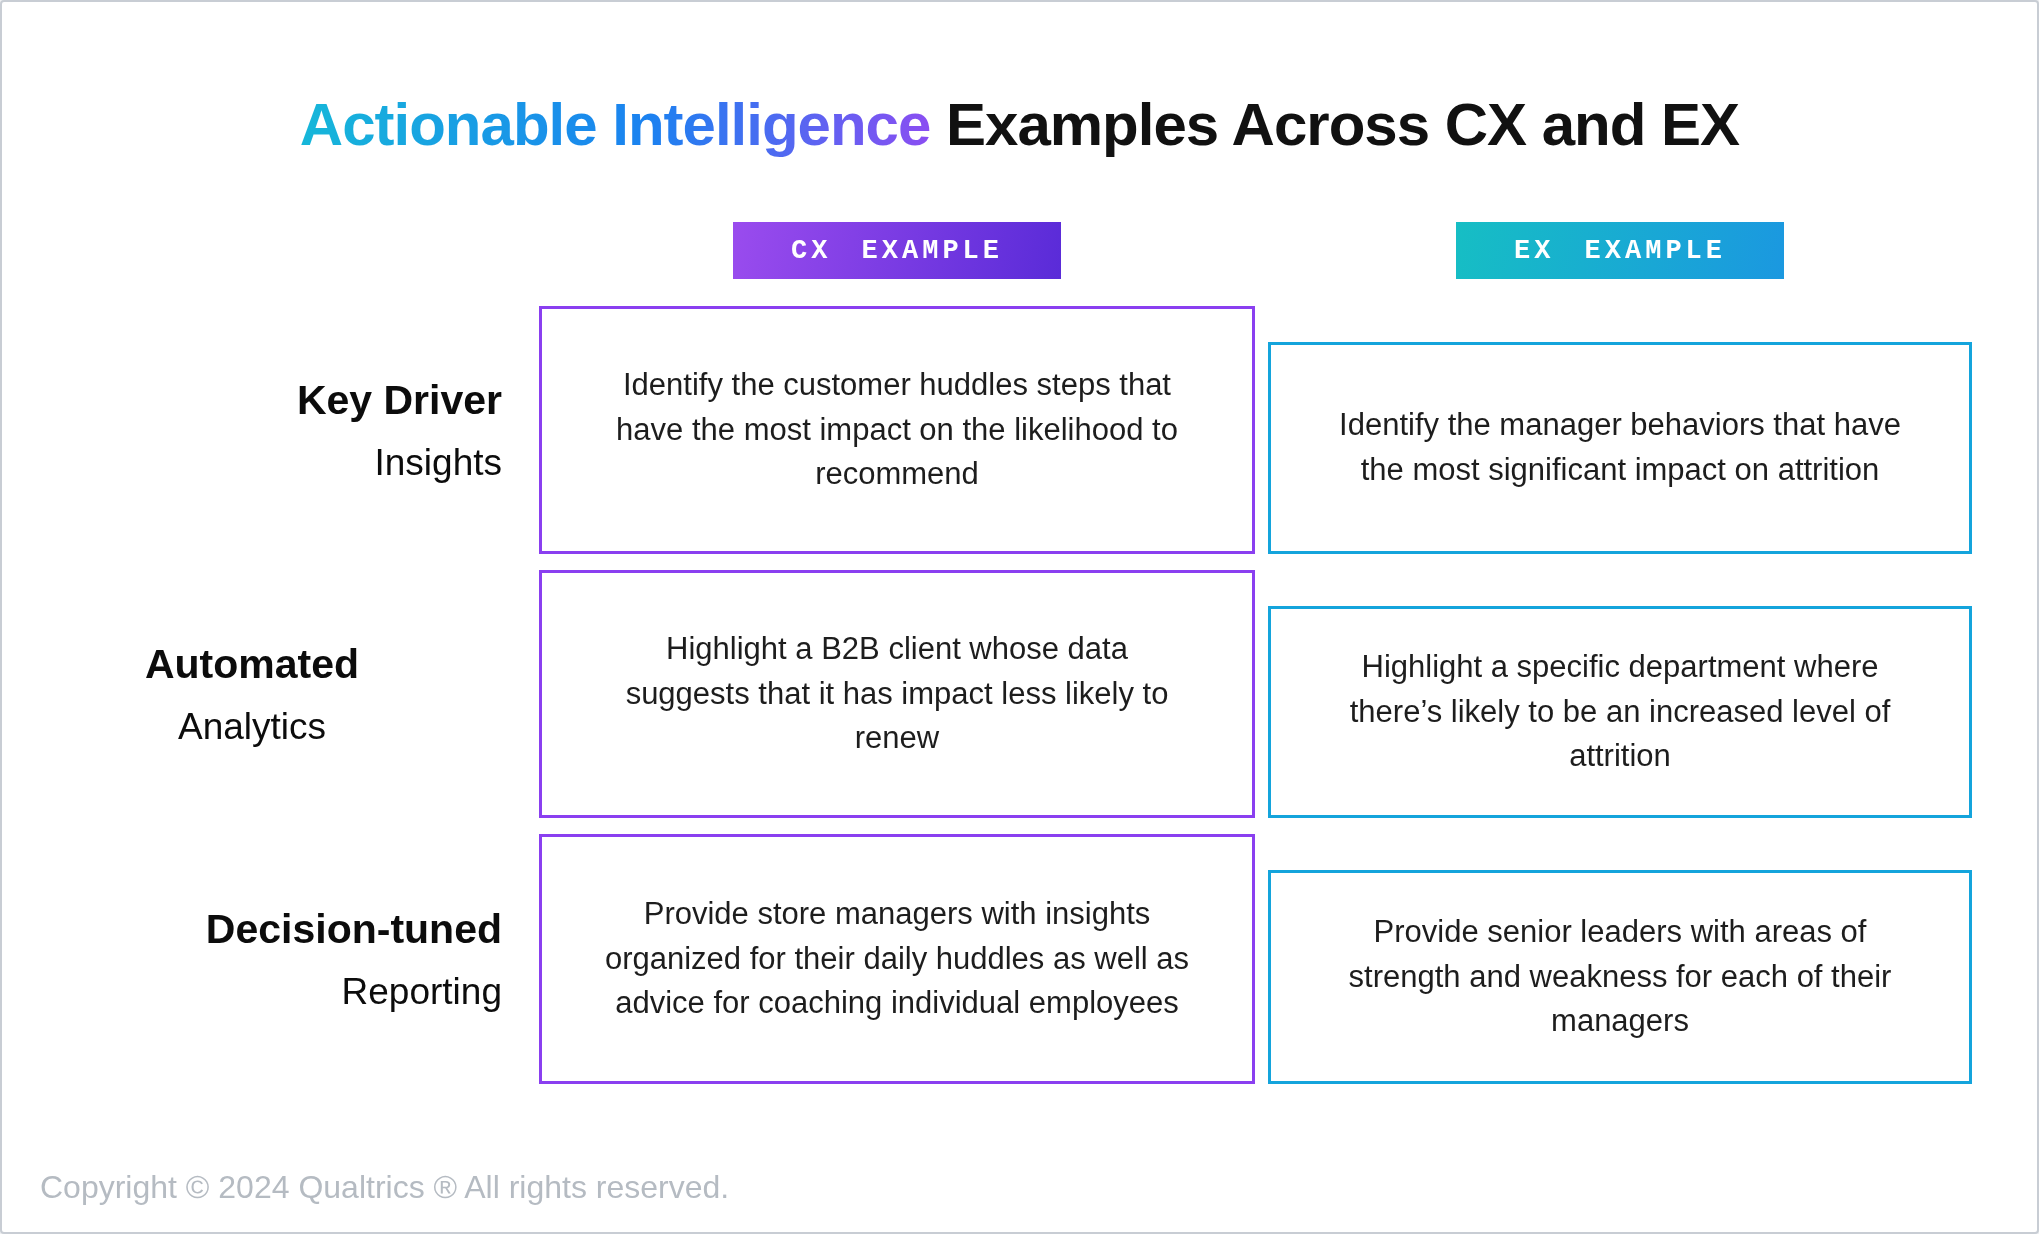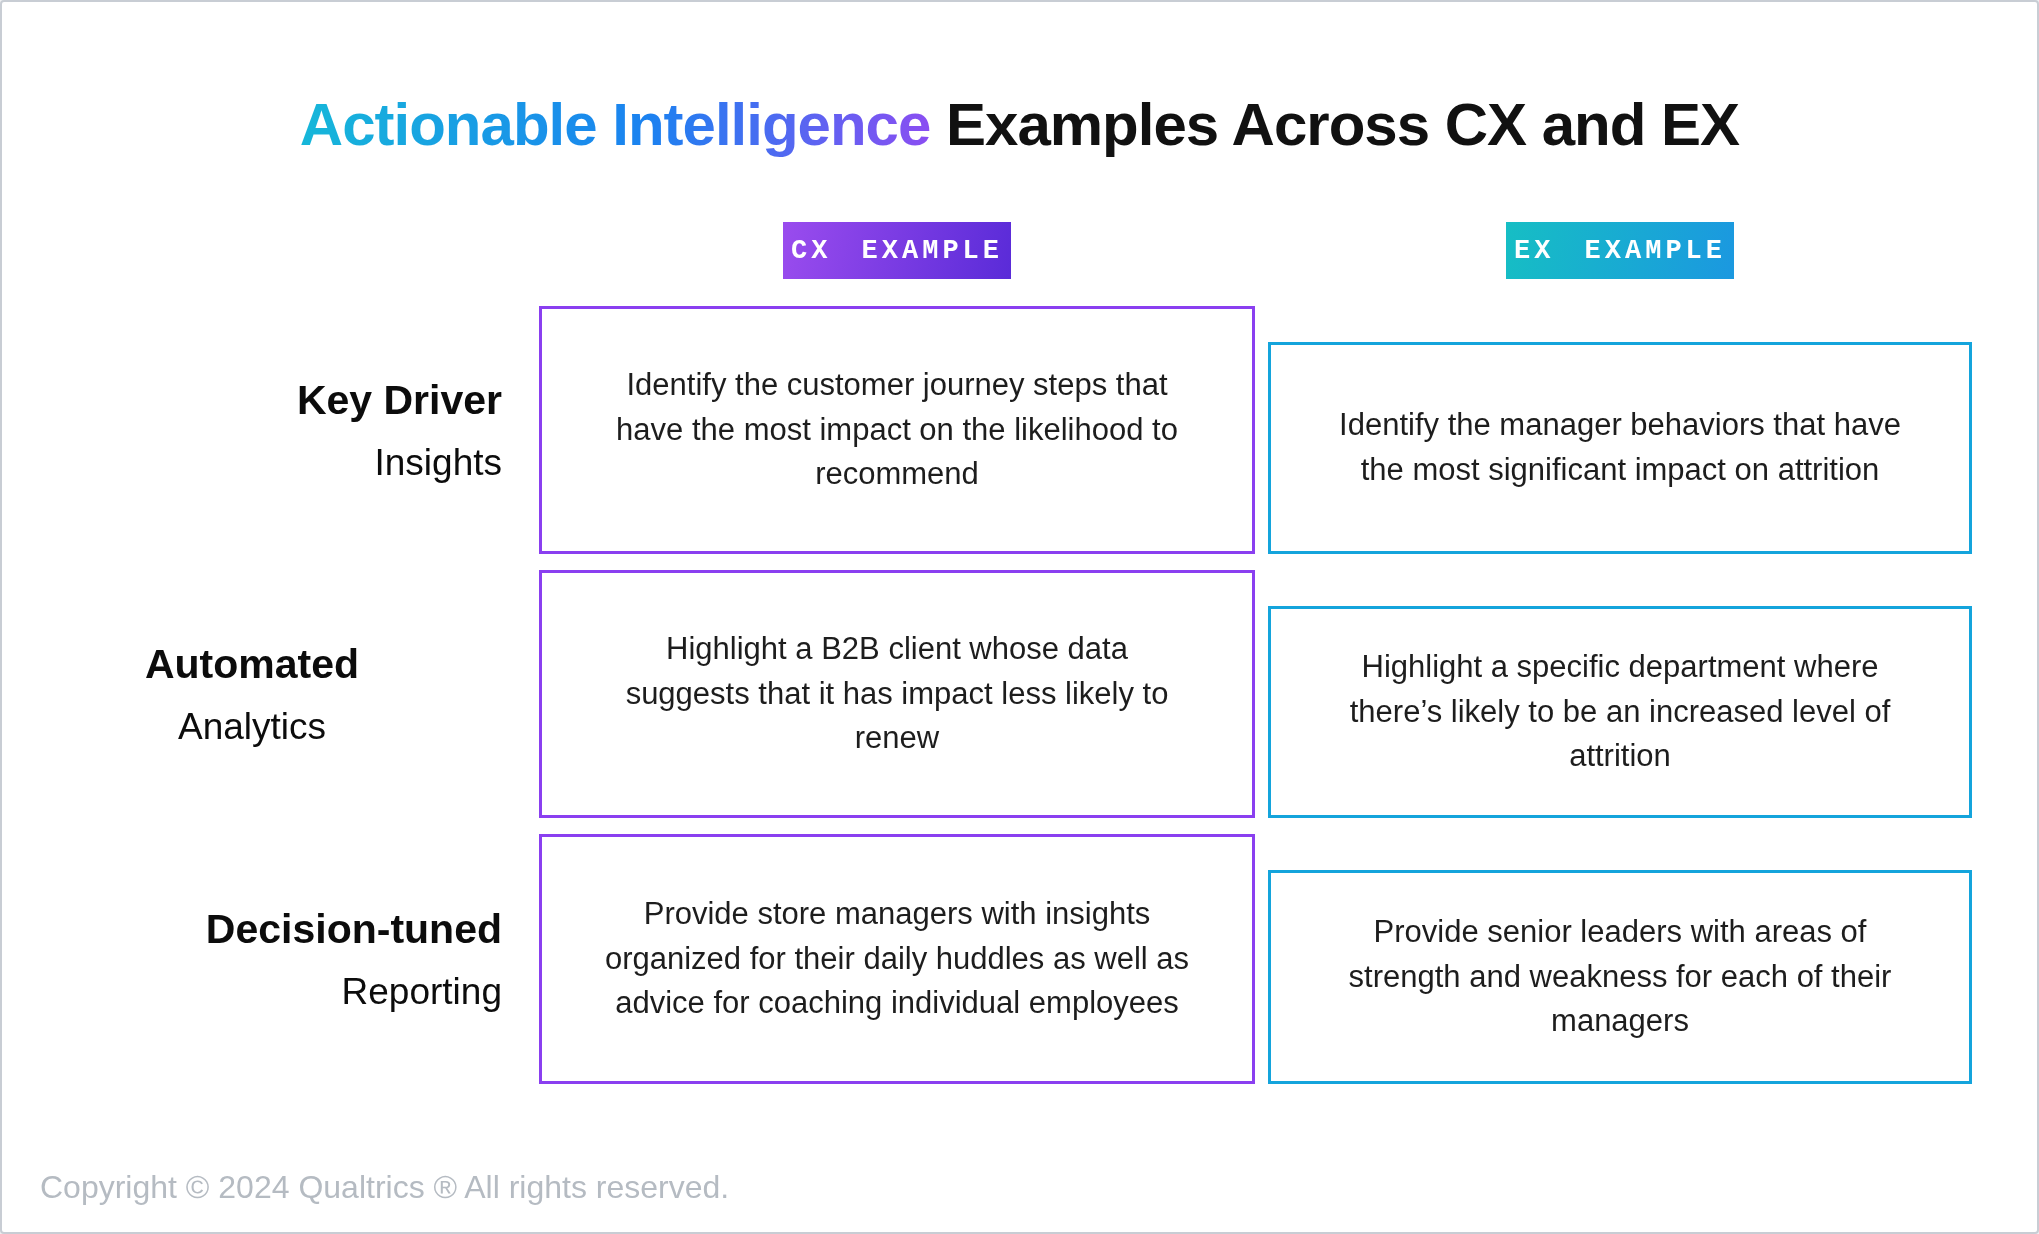--- a/index.html
+++ b/index.html
@@ -31,21 +31,21 @@
   }
   .grid{
     position:absolute;top:220px;left:0;
     display:grid;
     grid-template-columns:537px 716px 717px;
     grid-template-rows:57px 27px 248px 16px 248px 16px 250px;
   }
   .badge{
     grid-row:1;
     justify-self:center;align-self:stretch;
-    width:228px;
+    width:328px;
     display:flex;align-items:center;justify-content:center;
     font-family:"Liberation Mono","DejaVu Sans Mono",monospace;
     font-size:27px;font-weight:bold;
     letter-spacing:4px;word-spacing:10px;
     color:#ffffff;
   }
   .badge.cx{
     grid-column:2;
     background:linear-gradient(100deg,
       var(--cx-badge-gradient-0,#9a4cee),
@@ -98,21 +98,21 @@
   <div class="grid">
 
     <div class="badge cx">CX EXAMPLE</div>
     <div class="badge ex">EX EXAMPLE</div>
 
     <div class="row-label r1">
       <span class="bold">Key Driver</span>
       <span class="regular">Insights</span>
     </div>
     <div class="cell cx r1">
-      <p>Identify the customer journey steps that have the most impact on the likelihood to recommend</p>
+      <p>Identify the customer huddles steps that have the most impact on the likelihood to recommend</p>
     </div>
     <div class="cell ex r1">
       <p>Identify the manager behaviors that have the most significant impact on attrition</p>
     </div>
 
     <div class="row-label r2">
       <span class="bold">Automated</span>
       <span class="regular">Analytics</span>
     </div>
     <div class="cell cx r2">

